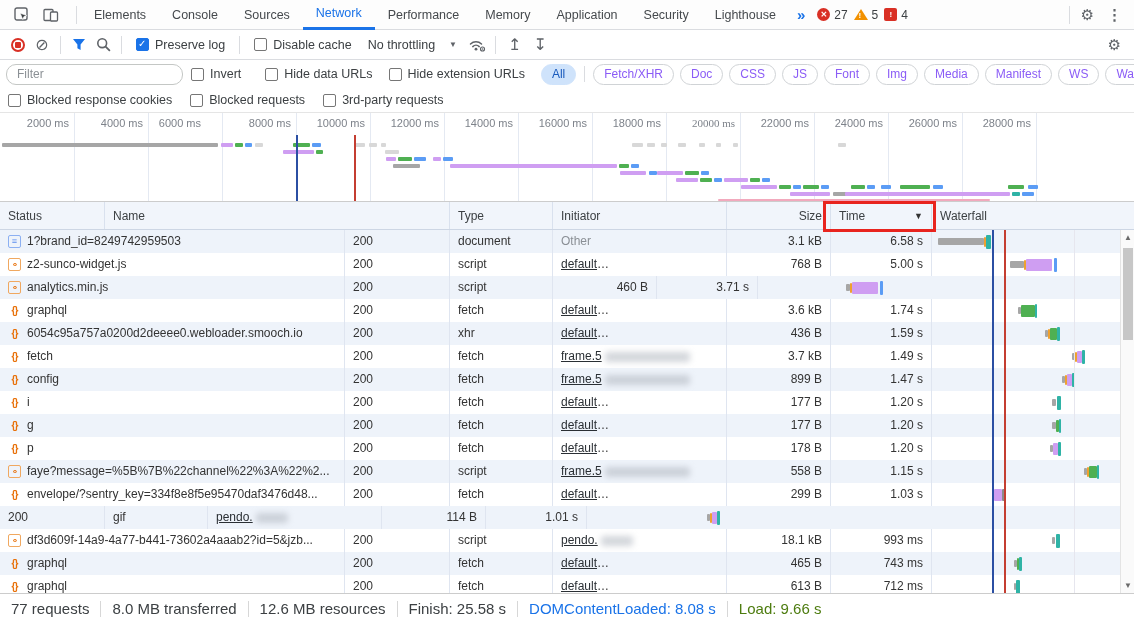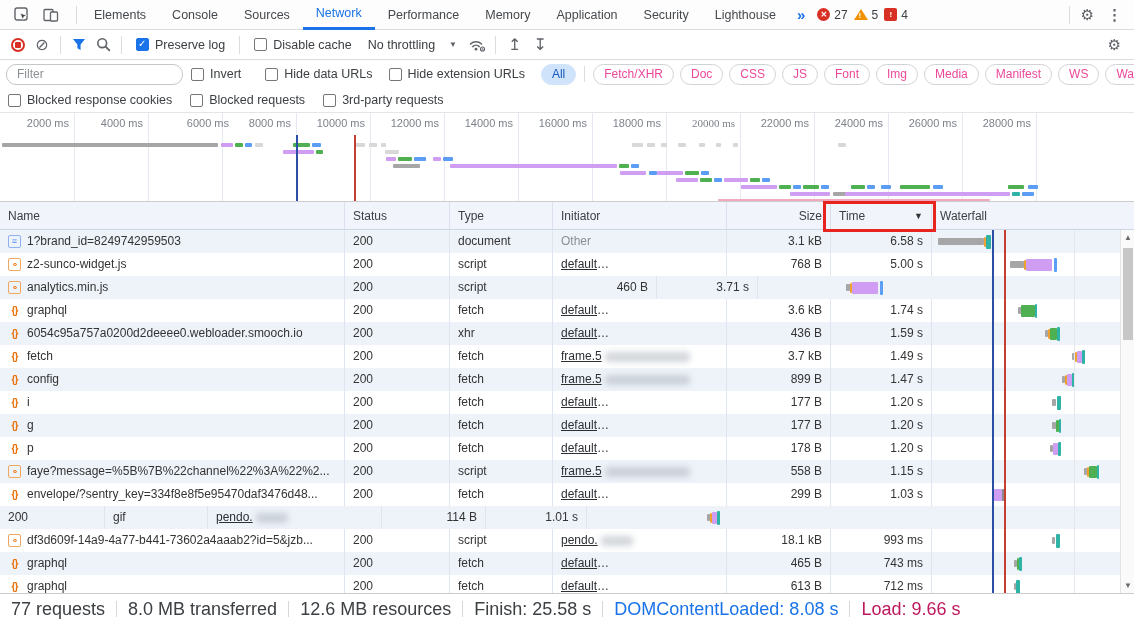--- a/index.html
+++ b/index.html
@@ -50,21 +50,21 @@
   .tool-right { margin-left:auto; }
 
   
   .filterbar { position:absolute; left:0; top:60px; width:1134px; height:28px; display:flex;
     align-items:center; padding:0 6px; font-size:12.5px; }
   .filter-input { width:178px; height:21px; border:1px solid #c4c7c5; border-radius:10px;
     padding:0 10px; font-size:12px; color:#333; font-family:"Liberation Sans",sans-serif; outline:none; }
   .filter-input::placeholder { color:#8b9095; }
   .chips { display:flex; align-items:center; gap:6px; margin-left:8px; }
   .chip { border:1px solid #d0d3d6; border-radius:11px; padding:2.5px 10px; font-size:12px;
-    color:#ec4899; cursor:pointer; white-space:nowrap; }
+    color:#8b5cf6; cursor:pointer; white-space:nowrap; }
   .chip.selected { background:#cfe3fb; color:#185abc; border-color:#cfe3fb; }
   .chip-div { width:1px; height:16px; background:#dadce0; margin:0 2px; }
 
   .filterbar2 { position:absolute; left:0; top:88px; width:1134px; height:25px; display:flex;
     align-items:center; padding:0 8px; font-size:12.5px; border-bottom:1px solid #e5e5e5; gap:18px; }
 
   
   .overview { position:absolute; left:0; top:113px; width:1134px; height:89px; background:#fff;
     border-bottom:1px solid #ccc; overflow:hidden; cursor:col-resize; }
   .ov-tick { position:absolute; top:0; bottom:0; width:1px; background:#e4e9f2; }
@@ -110,21 +110,21 @@
   .sb-arrow { position:absolute; left:0; width:14px; height:15px; font-size:8px; color:#6a6a6a;
     text-align:center; line-height:15px; cursor:pointer; }
   .sb-thumb { position:absolute; left:2px; width:10px; top:18px; height:92px; background:#c7c7c7; cursor:pointer; }
 
   
   .red-box { position:absolute; left:823px; top:201px; width:113px; height:31px;
     border:3px solid #e8241e; z-index:9; pointer-events:none; }
 
   
   .statusbar { position:absolute; left:0; top:593px; width:1134px; height:30px; background:#fff;
-    border-top:1px solid #ccc; display:flex; align-items:center; font-size:18px; color:#3c4043; }
+    border-top:1px solid #ccc; display:flex; align-items:center; font-size:15px; color:#3c4043; }
   .sb-item { padding:0 11px; border-right:1px solid #d7d7d7; height:16px; line-height:16px; white-space:nowrap; }
   .sb-item:last-child { border-right:none; }
   svg { display:block; }
 </style>
 </head>
 <body>
 
 <div class="devtools">
 
   <div class="tabbar">
@@ -295,21 +295,21 @@
         <div style="display: inline;">3rd-party requests</div>
       </div>
     </div>
 
   <div class="overview" id="overview">
       <div class="ov-tick" style="left: 74px;"></div>
       <div class="ov-label" style="left: 74px;">2000 ms</div>
       <div class="ov-tick" style="left: 148px;"></div>
       <div class="ov-label" style="left: 148px;">4000 ms</div>
       <div class="ov-tick" style="left: 222px;"></div>
-      <div class="ov-label" style="left: 234px; padding-left: 40px;">6000 ms</div>
+      <div class="ov-label" style="left: 206px; padding-left: 40px;">6000 ms</div>
       <div class="ov-tick" style="left: 296px;"></div>
       <div class="ov-label" style="left: 296px;">8000 ms</div>
       <div class="ov-tick" style="left: 370px;"></div>
       <div class="ov-label" style="left: 370px;">10000 ms</div>
       <div class="ov-tick" style="left: 444px;"></div>
       <div class="ov-label" style="left: 444px;">12000 ms</div>
       <div class="ov-tick" style="left: 518px;"></div>
       <div class="ov-label" style="left: 518px;">14000 ms</div>
       <div class="ov-tick" style="left: 592px;"></div>
       <div class="ov-label" style="left: 592px;">16000 ms</div>
@@ -382,25 +382,25 @@
       <div class="ov-bar" style="left: 833px; width: 20px; top: 79px; height: 4px; background: rgb(166, 166, 166);"></div>
       <div class="ov-bar" style="left: 845px; width: 165px; top: 79px; height: 4px; background: rgb(207, 158, 242);"></div>
       <div class="ov-bar" style="left: 1012px; width: 8px; top: 79px; height: 4px; background: rgb(47, 179, 166);"></div>
       <div class="ov-bar" style="left: 1022px; width: 12px; top: 79px; height: 4px; background: rgb(91, 156, 245);"></div>
       <div class="ov-bar" style="left: 718px; width: 272px; top: 86px; height: 2px; background: rgb(242, 169, 189);"></div>
       <div class="ov-line" style="left: 296px; background: rgb(43, 79, 163);"></div>
       <div class="ov-line" style="left: 354px; background: rgb(196, 62, 49);"></div>
     </div>
 
   <div class="thead">
+    <div class="th c-status">
+        <span>Status</span>
+      </div>
     <div class="th c-name">
         <span>Name</span>
-      </div>
-    <div class="th c-status">
-        <span>Status</span>
       </div>
     <div class="th c-type">
         <span>Type</span>
       </div>
     <div class="th c-init">
         <span>Initiator</span>
       </div>
     <div class="th c-size">
         <span>Size</span>
       </div>
@@ -717,15 +717,15 @@
   </div>
 
   <div class="red-box"></div>
 
   <div class="statusbar" id="statusbar">
       <div class="sb-item">77 requests</div>
       <div class="sb-item">8.0 MB transferred</div>
       <div class="sb-item">12.6 MB resources</div>
       <div class="sb-item">Finish: 25.58 s</div>
       <div class="sb-item" style="color: rgb(26, 115, 232);">DOMContentLoaded: 8.08 s</div>
-      <div class="sb-item" style="color: #be185d;">Load: 9.66 s</div>
+      <div class="sb-item" style="color: #4d7c0f;">Load: 9.66 s</div>
     </div>
 </div>
 
 </body></html>

